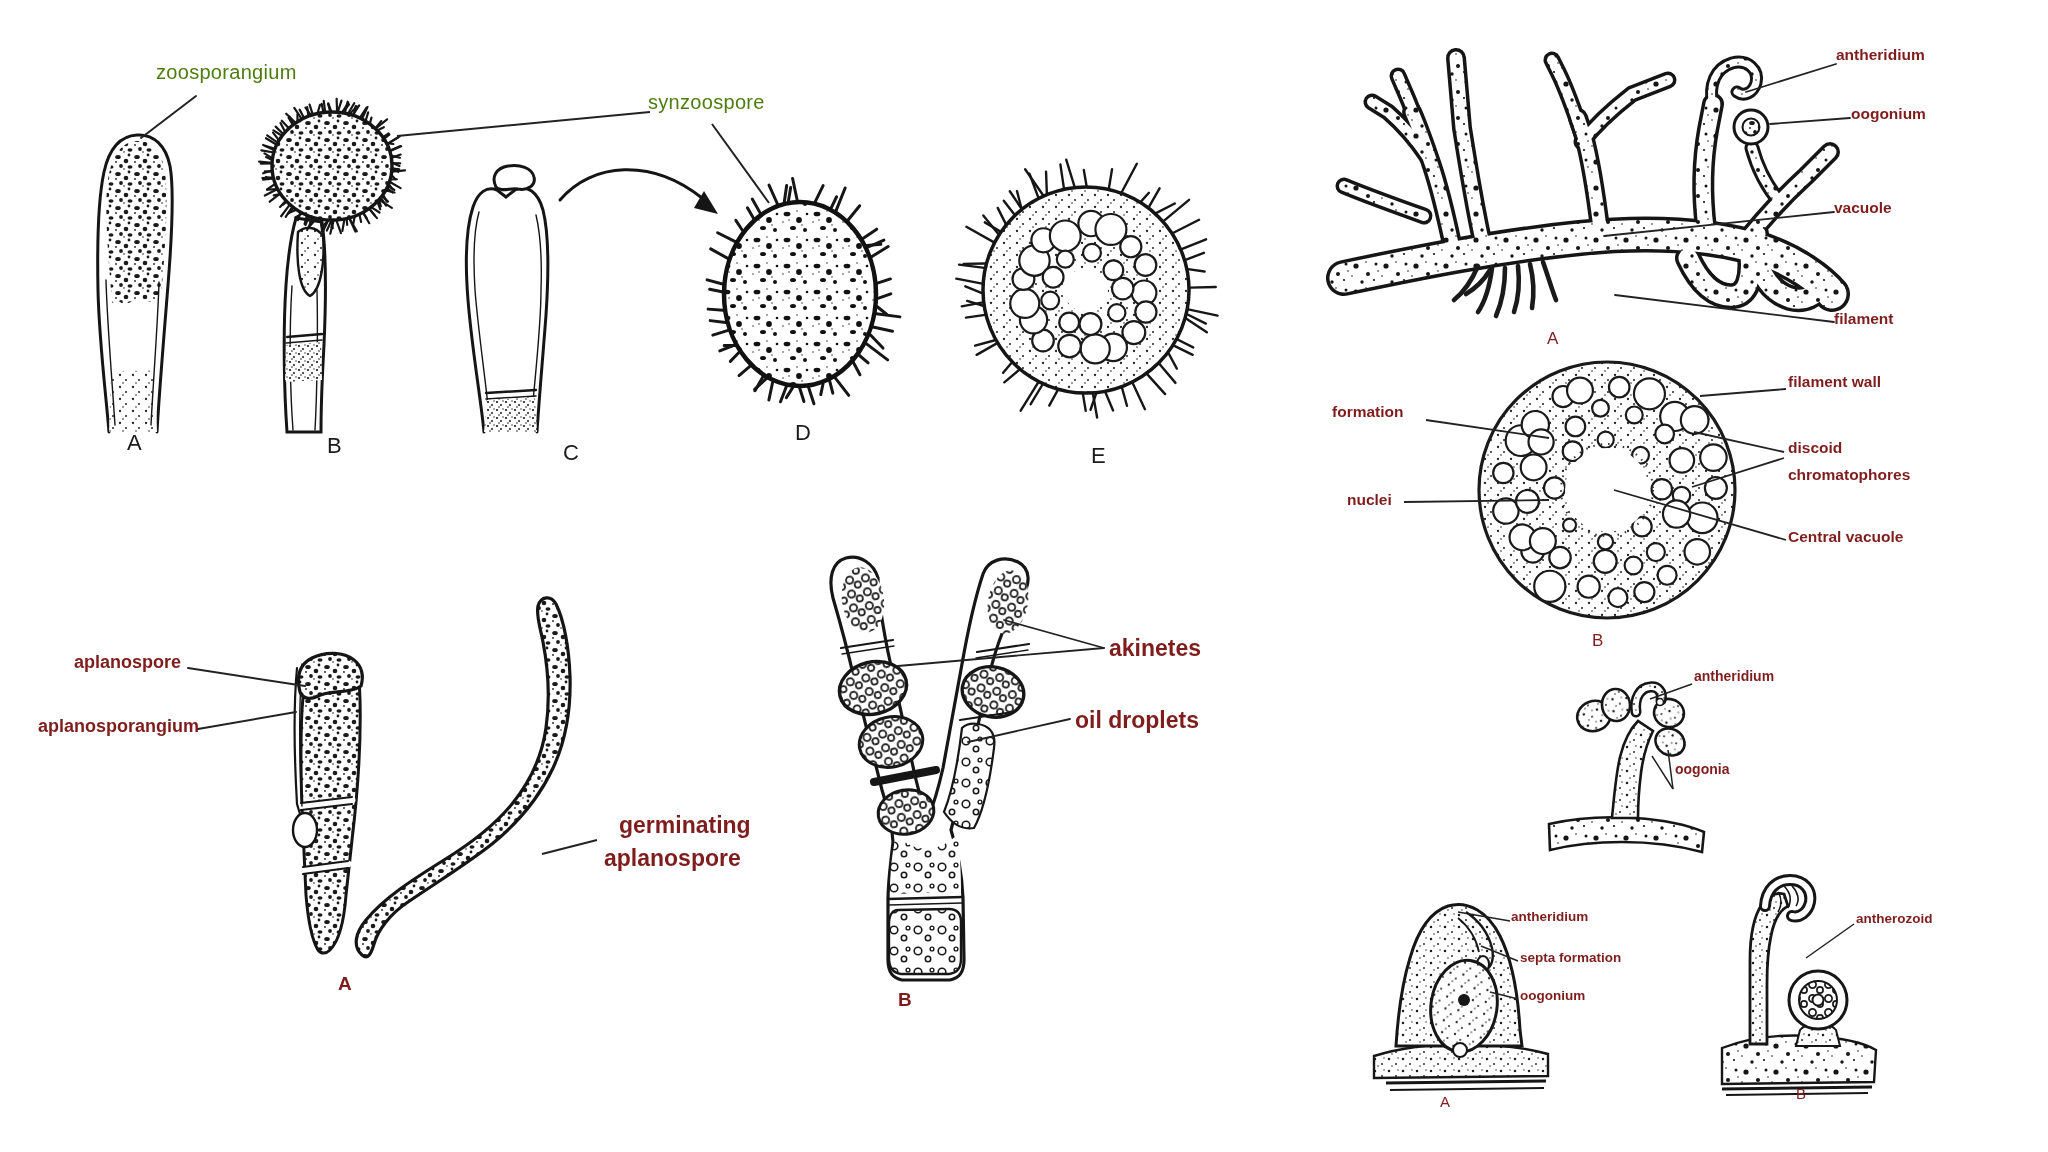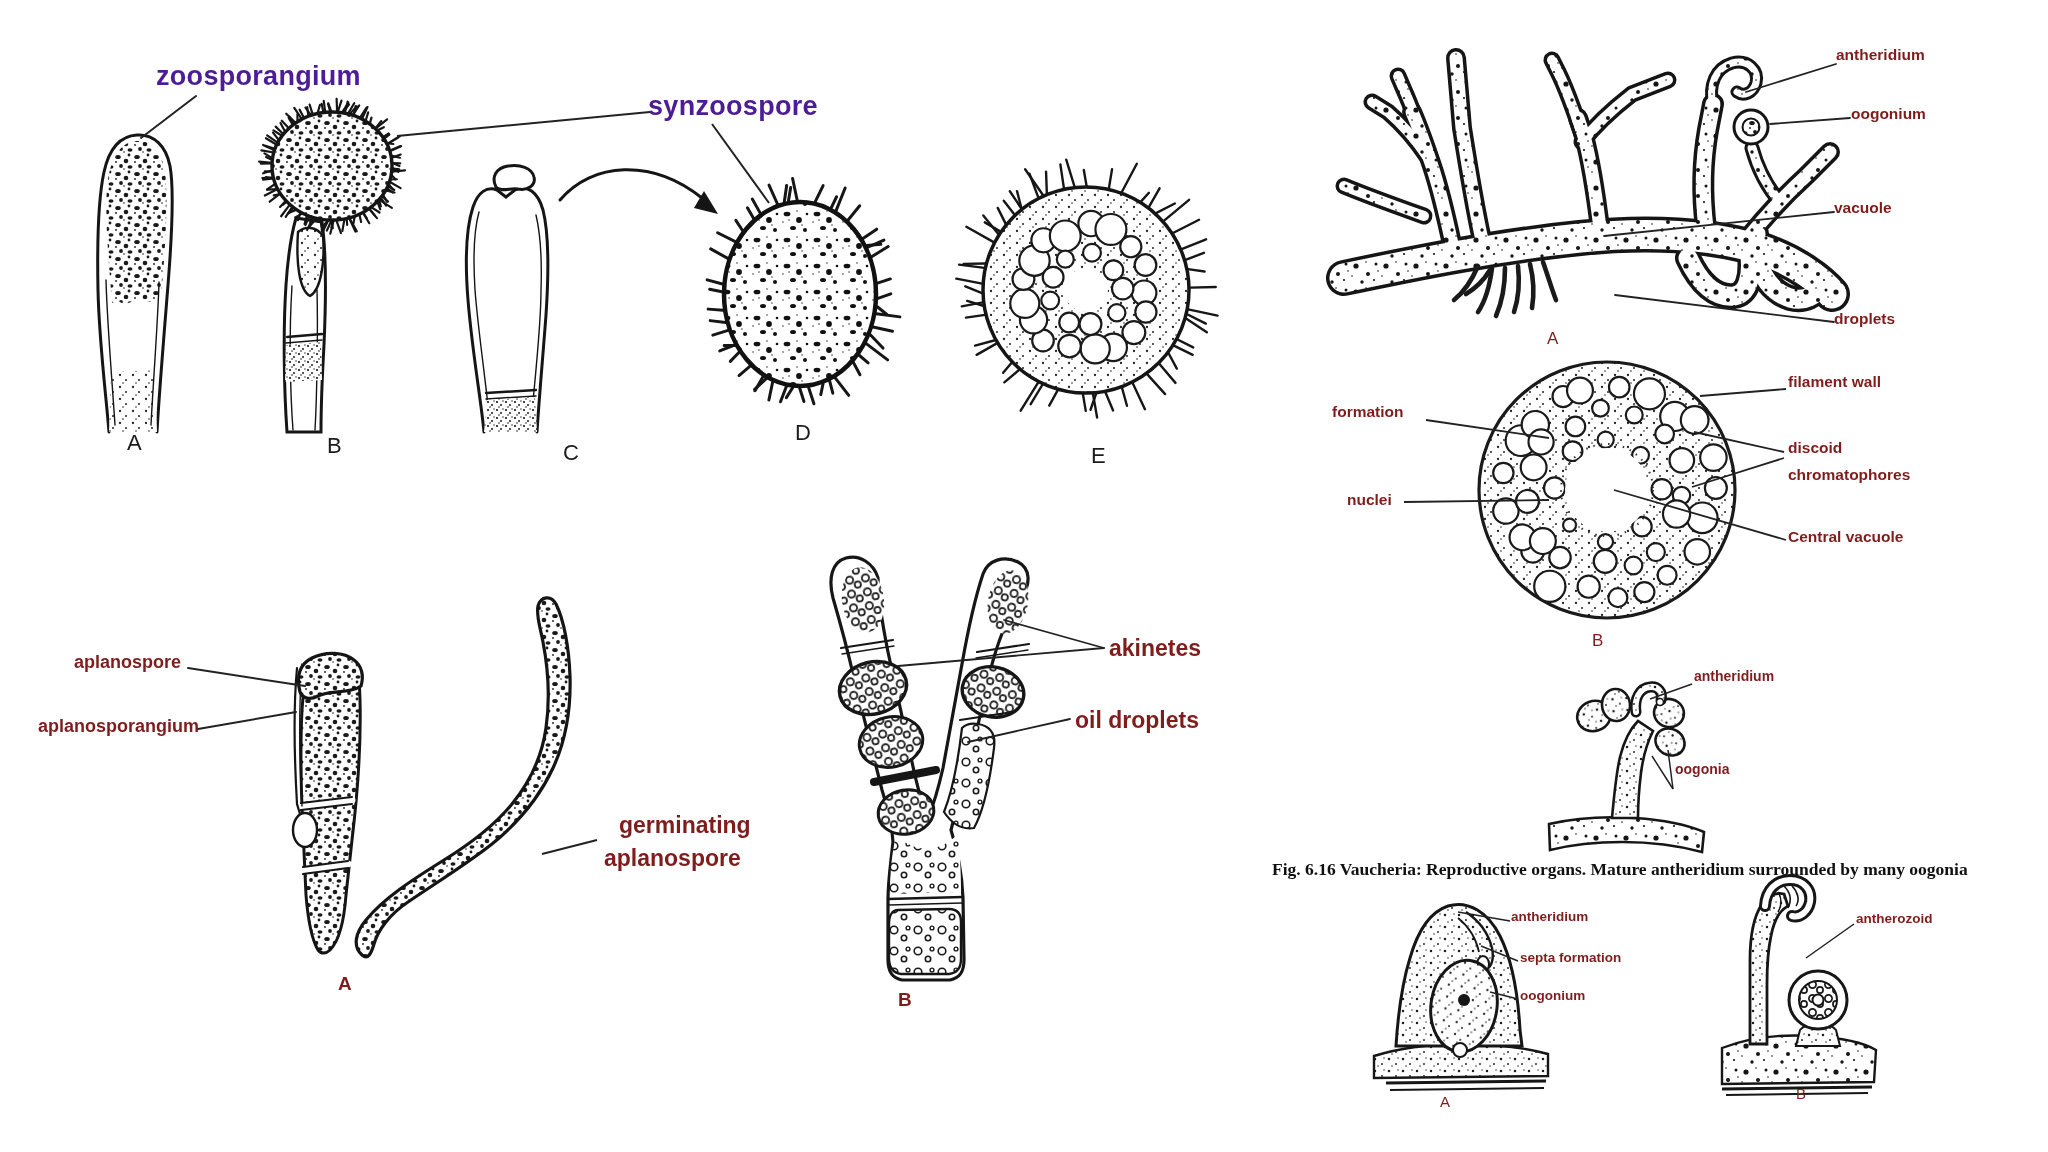--- a/index.html
+++ b/index.html
@@ -1,20 +1,20 @@
 <!DOCTYPE html>
 <html><head>
 <meta charset="utf-8">
 <style>
   html,body{margin:0;padding:0;background:#fff;}
   #stage{position:relative;width:2048px;height:1152px;background:#ffffff;overflow:hidden;
          font-family:"Liberation Sans",sans-serif;}
   #art{position:absolute;left:0;top:0;}
   .lbl{position:absolute;color:#7f1d1d;white-space:nowrap;line-height:1.05;}
-  .big{font-size:27px;font-weight:700;letter-spacing:.3px;color:#4c1d95;}
+  .big{font-size:20px;font-weight:400;letter-spacing:.3px;color:#4d7c0f;}
   .b19{font-size:23px;font-weight:700;}
   .b18{font-size:18px;font-weight:700;}
   .rt{font-size:15.5px;font-weight:700;}
   .sm{font-size:14px;font-weight:600;}
   .xs{font-size:13.5px;font-weight:600;}
   .cap{font-family:"Liberation Serif",serif;font-size:17.5px;font-weight:700;color:#101010;}
   .letter{font-size:22px;font-weight:500;color:#1b1b1b;}
   .letsm{font-size:19px;font-weight:700;}
   .letrt{font-size:17px;font-weight:500;}
 </style>
@@ -612,34 +612,33 @@
 <div class="lbl b19" style="left:604px;top:846px;">aplanospore</div>
 <div class="lbl letsm" style="left:338px;top:974px;">A</div>
 
 <div class="lbl b19" style="left:1109px;top:636px;">akinetes</div>
 <div class="lbl b19" style="left:1075px;top:708px;">oil droplets</div>
 <div class="lbl letsm" style="left:898px;top:990px;">B</div>
 
 <div class="lbl rt" style="left:1836px;top:47px;">antheridium</div>
 <div class="lbl rt" style="left:1851px;top:106px;">oogonium</div>
 <div class="lbl rt" style="left:1834px;top:200px;">vacuole</div>
-<div class="lbl rt" style="left:1834px;top:311px;">droplets</div>
+<div class="lbl rt" style="left:1834px;top:311px;">filament</div>
 <div class="lbl letrt" style="left:1547px;top:330px;">A</div>
 
 <div class="lbl rt" style="left:1332px;top:404px;">formation</div>
 <div class="lbl rt" style="left:1347px;top:492px;">nuclei</div>
 <div class="lbl rt" style="left:1788px;top:374px;">filament wall</div>
 <div class="lbl rt" style="left:1788px;top:440px;">discoid</div>
 <div class="lbl rt" style="left:1788px;top:467px;">chromatophores</div>
 <div class="lbl rt" style="left:1788px;top:529px;">Central vacuole</div>
 <div class="lbl letrt" style="left:1592px;top:632px;">B</div>
 
 <div class="lbl sm" style="left:1694px;top:669px;">antheridium</div>
 <div class="lbl sm" style="left:1675px;top:754px;margin-top:8px;">oogonia</div>
-<div class="lbl cap" style="left:1272px;top:860px;width:712px;white-space:normal;">Fig. 6.16 Vaucheria: Reproductive organs. Mature antheridium surrounded by many oogonia</div>
 
 <div class="lbl xs" style="left:1511px;top:910px;">antheridium</div>
 <div class="lbl xs" style="left:1520px;top:951px;">septa formation</div>
 <div class="lbl xs" style="left:1520px;top:989px;">oogonium</div>
 <div class="lbl xs" style="left:1856px;top:912px;">antherozoid</div>
 <div class="lbl letrt" style="left:1440px;top:1094px;font-size:15px;">A</div>
 <div class="lbl letrt" style="left:1796px;top:1086px;font-size:15px;">B</div>
 
 </div>
 

